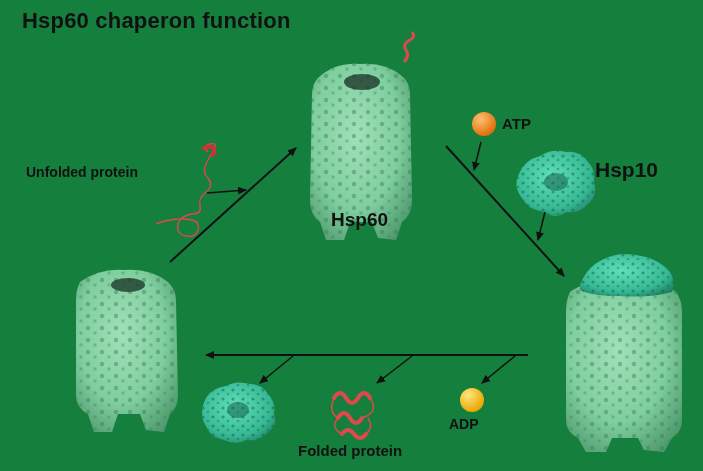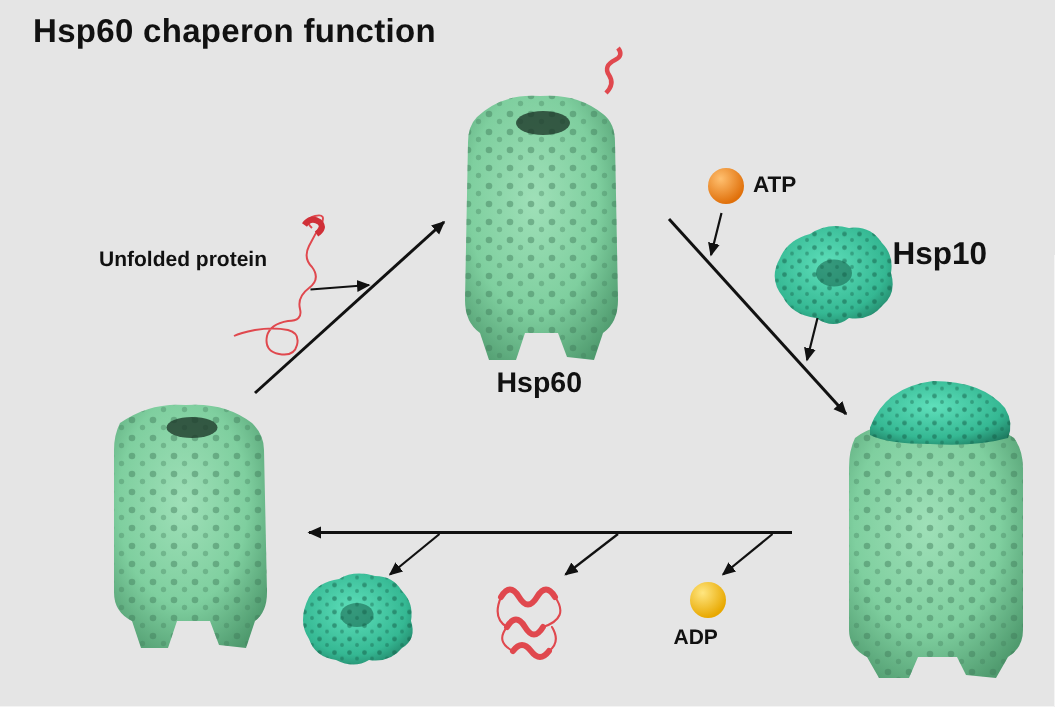--- a/index.html
+++ b/index.html
@@ -1,18 +1,18 @@
 <!DOCTYPE html>
 <html><head>
 <meta charset="utf-8">
 <style>
   html, body { margin: 0; padding: 0; background: #ffffff; }
   #canvas {
     position: relative; width: 703px; height: 471px; overflow: hidden;
-    background: #e5e5e5; font-family: "Liberation Sans", sans-serif; color: #111;
+    background: #15803d; font-family: "Liberation Sans", sans-serif; color: #111;
   }
   .title {
     position: absolute; left: 22px; top: 8px;
     font-size: 22px; font-weight: bold; letter-spacing: 0.2px;
   }
   .label { position: absolute; font-weight: bold; white-space: nowrap; }
   svg.layer { position: absolute; left: 0; top: 0; }
 </style>
 </head>
 <body>
@@ -104,19 +104,20 @@
     <line x1="528" y1="355" x2="206" y2="355" stroke="#111" stroke-width="2" marker-end="url(#ah)"></line>
 
     <line x1="207" y1="193" x2="246" y2="190" stroke="#111" stroke-width="1.5" marker-end="url(#ah)"></line>
     <line x1="481" y1="142" x2="474" y2="170" stroke="#111" stroke-width="1.5" marker-end="url(#ah)"></line>
     <line x1="545" y1="212" x2="538" y2="240" stroke="#111" stroke-width="1.5" marker-end="url(#ah)"></line>
     <line x1="293" y1="356" x2="260" y2="383" stroke="#111" stroke-width="1.5" marker-end="url(#ah)"></line>
     <line x1="412" y1="356" x2="377" y2="383" stroke="#111" stroke-width="1.5" marker-end="url(#ah)"></line>
     <line x1="515" y1="356" x2="482" y2="383" stroke="#111" stroke-width="1.5" marker-end="url(#ah)"></line>
   </svg>
 
-  <div class="label" style="left:26px; top:164px; font-size:14px;margin-left:40px;">Unfolded protein</div>
-  <div class="label" style="left:331px; top:209px; font-size:19px;margin-top:36px;">Hsp60</div>
+  <div class="label" style="left:26px; top:164px; font-size:14px;">Unfolded protein</div>
+  <div class="label" style="left:331px; top:209px; font-size:19px;">Hsp60</div>
   <div class="label" style="left:502px; top:115px; font-size:15px;text-align:right;">ATP</div>
   <div class="label" style="left:595px; top:158px; font-size:21px;">Hsp10</div>
   <div class="label" style="left:449px; top:416px; font-size:14px;">ADP</div>
+  <div class="label" style="left:298px; top:442px; font-size:15px;">Folded protein</div>
 
 </div>
 
 </body></html>

